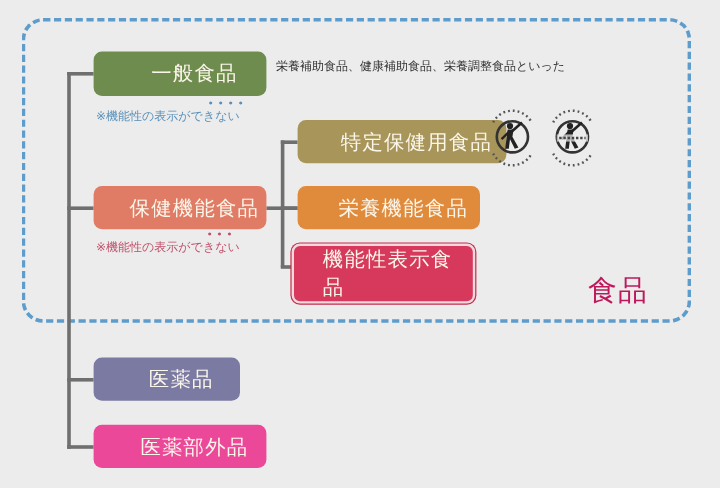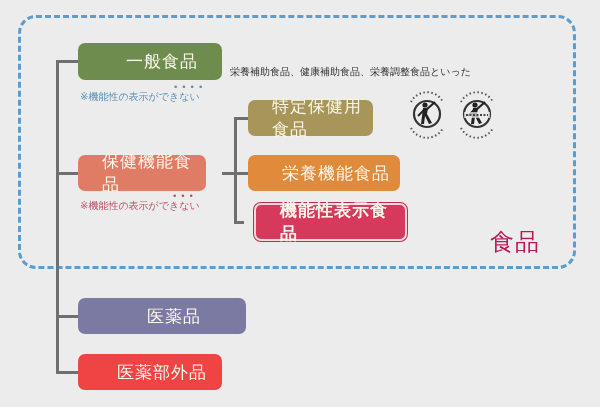--- a/index.html
+++ b/index.html
@@ -53,21 +53,20 @@
       letter-spacing: 3px;
     }
     .desc {
       position: absolute;
       left: 230px;
       top: 48px;
       font-size: 10px;
       line-height: 15px;
       color: #333;
       white-space: nowrap;
-      margin-top: 16px;
     }
     .logo {
       position: absolute;
       width: 46px;
       height: 50px;
     }
     .zone-label {
       position: absolute;
       left: 490px;
       top: 226px;
@@ -97,33 +96,33 @@
 <div class="node" style="left:78px; top:43px; width:144px; height:37px; background:#6e8c4e;">
   <span>一般食品</span>
 </div>
 <div class="dots" style="left:173px; top:84px; color:#5a90b8;">••••</div>
 <div class="note" style="left:80px; top:90px; color:#5a90b8;text-align:center;">※機能性の表示ができない</div>
 
 <div class="desc">
   <div>栄養補助食品、健康補助食品、栄養調整食品といった</div>
 </div>
 
-<div class="node" style="left:78px; top:155px; width:128px; height:36px; background:#e07b66;">
+<div class="node" style="left:78px; top:155px; width:144px; height:36px; background:#e07b66;">
   <span>保健機能食品</span>
 </div>
 <div class="dots" style="left:172px; top:193px; color:#c0506a;">•••</div>
 <div class="note" style="left:80px; top:199px; color:#c0506a;">※機能性の表示ができない</div>
 
-<div class="node" style="left:248px; top:100px; width:125px; height:36px; background:#a8955a;">
+<div class="node" style="left:248px; top:100px; width:174px; height:36px; background:#a8955a;">
   <span>特定保健用食品</span>
 </div>
 <div class="node" style="left:248px; top:155px; width:152px; height:36px; background:#e08a3c;">
   <span>栄養機能食品</span>
 </div>
-<div class="node" style="left:254px; top:203px; width:153px; height:38px; background:#d6395b; border:2px solid #f7d7de; box-shadow:0 0 0 1px #c22d4c;font-weight:bold;">
+<div class="node" style="left:243px; top:203px; width:153px; height:50px; background:#d6395b; border:2px solid #f7d7de; box-shadow:0 0 0 1px #c22d4c;">
   <span>機能性表示食品</span>
 </div>
 
 <svg class="logo" style="left:404px; top:90px;" viewBox="0 0 46 50">
   <circle cx="23" cy="24" r="13" fill="none" stroke="#333" stroke-width="2.2"></circle>
   <circle cx="21" cy="15" r="2.6" fill="#222"></circle>
   <path d="M19 18 L17 34 L20 34 L21 26 L25 34 L28 33 L23 24 L24 18 Z" fill="#222"></path>
   <path d="M22 20 L31 12" stroke="#222" stroke-width="2.2"></path>
   <path d="M20 20 L14 26" stroke="#222" stroke-width="2"></path>
   <path d="M7 12 A18 18 0 0 1 39 12" fill="none" stroke="#555" stroke-width="2" stroke-dasharray="1.5 2.5"></path>
@@ -134,18 +133,18 @@
   <circle cx="21" cy="15" r="2.6" fill="#222"></circle>
   <path d="M19 18 L17 34 L20 34 L21 26 L25 34 L28 33 L23 24 L24 18 Z" fill="#222"></path>
   <path d="M22 20 L31 12" stroke="#222" stroke-width="2.2"></path>
   <path d="M20 20 L14 26" stroke="#222" stroke-width="2"></path>
   <rect x="10" y="22" width="26" height="6" fill="#ececec" opacity="0.7"></rect>
   <path d="M12 25 L34 25" stroke="#444" stroke-width="2" stroke-dasharray="2 1.5"></path>
   <path d="M7 12 A18 18 0 0 1 39 12" fill="none" stroke="#555" stroke-width="2" stroke-dasharray="1.5 2.5"></path>
   <path d="M7 38 A18 18 0 0 0 39 38" fill="none" stroke="#555" stroke-width="2" stroke-dasharray="1.5 2.5"></path>
 </svg>
 
-<div class="node" style="left:78px; top:298px; width:168px; height:36px; background:#7b7aa3;">
+<div class="node" style="left:78px; top:298px; width:122px; height:36px; background:#7b7aa3;">
   <span>医薬品</span>
 </div>
-<div class="node" style="left:78px; top:354px; width:144px; height:36px; background:#ef4444;text-align:center;">
+<div class="node" style="left:78px; top:354px; width:144px; height:36px; background:#ec4899;text-align:center;">
   <span>医薬部外品</span>
 </div>
 
 </body></html>

